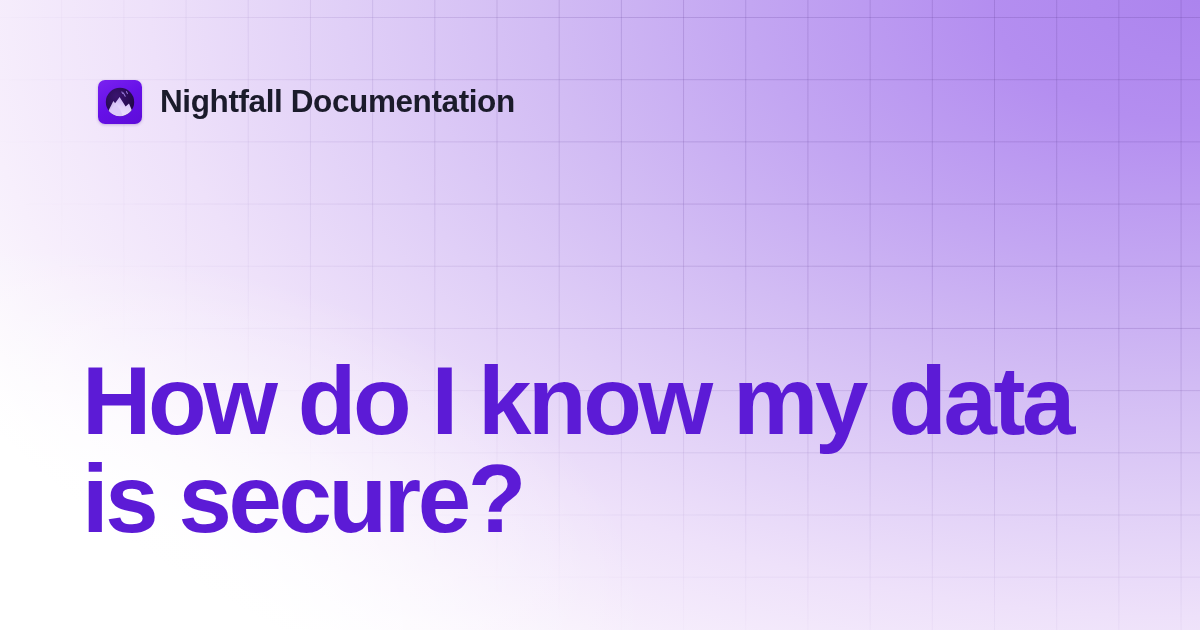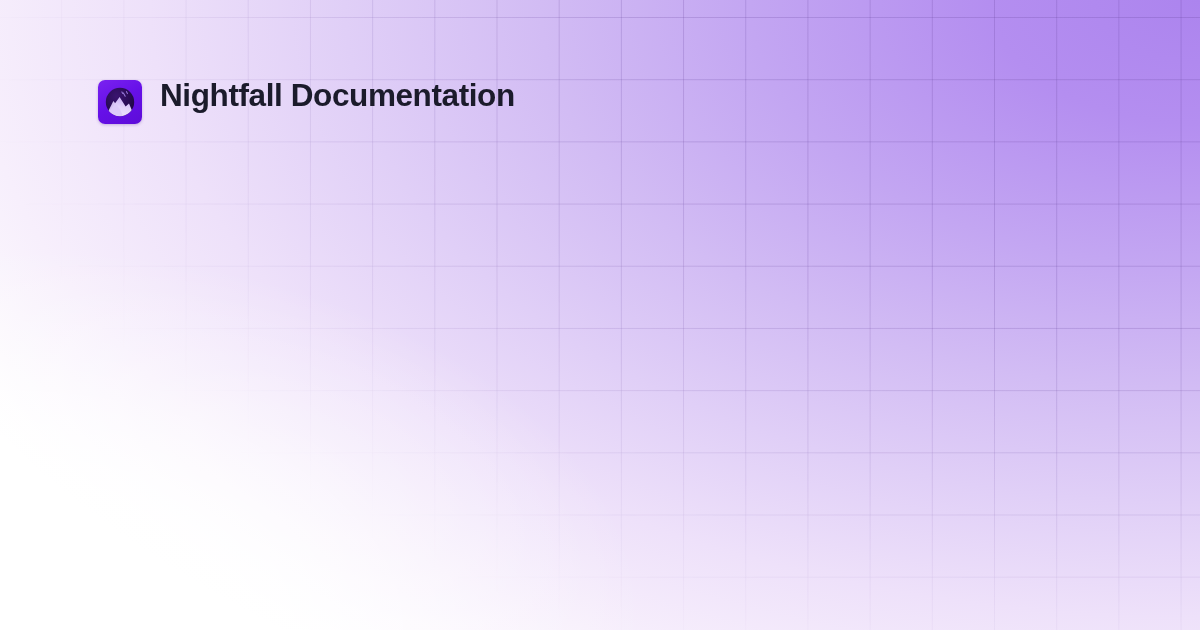--- a/index.html
+++ b/index.html
@@ -68,20 +68,21 @@
         rgba(255,255,255,0.35) 52%,
         rgba(255,255,255,0) 72%);
   }
 
   
   .brand {
     position:absolute;
     left:82px;
     top:80px;
     display:flex;
+    align-items:center;
     gap:18px;
     padding-left:16px;
   }
 
   .brand-logo {
     width:44px;
     height:44px;
     border-radius:7px;
     background:linear-gradient(150deg,#7a22f0 0%,#6610e8 48%,#5d0cd8 100%);
     display:flex;
@@ -146,14 +147,15 @@
         <g clip-path="url(#orbClip)">
           <path d="M16.6 11.9 L22.6 21.6 L26.0 18.4 L31.5 31.5 L2.5 31.5 Z" fill="url(#mtnG)"></path>
           <path d="M10.4 16.0 L16.9 24.0 L20.2 31.5 L2.5 31.5 Z" fill="#dcc9fa" opacity="0.95"></path>
           <path d="M20.4 8.0 L22.2 11.2 M23.4 6.6 L24.4 8.6 M18.9 6.9 L19.7 8.4" stroke="#a98df0" stroke-width="1.05" stroke-linecap="round" opacity="0.85"></path>
         </g>
       </svg>
     </span>
     <span class="brand-title">Nightfall Documentation</span>
   </div>
 
+  <h1 class="headline">How do I know my data is secure?</h1>
 
 </div>
 
 </body></html>

